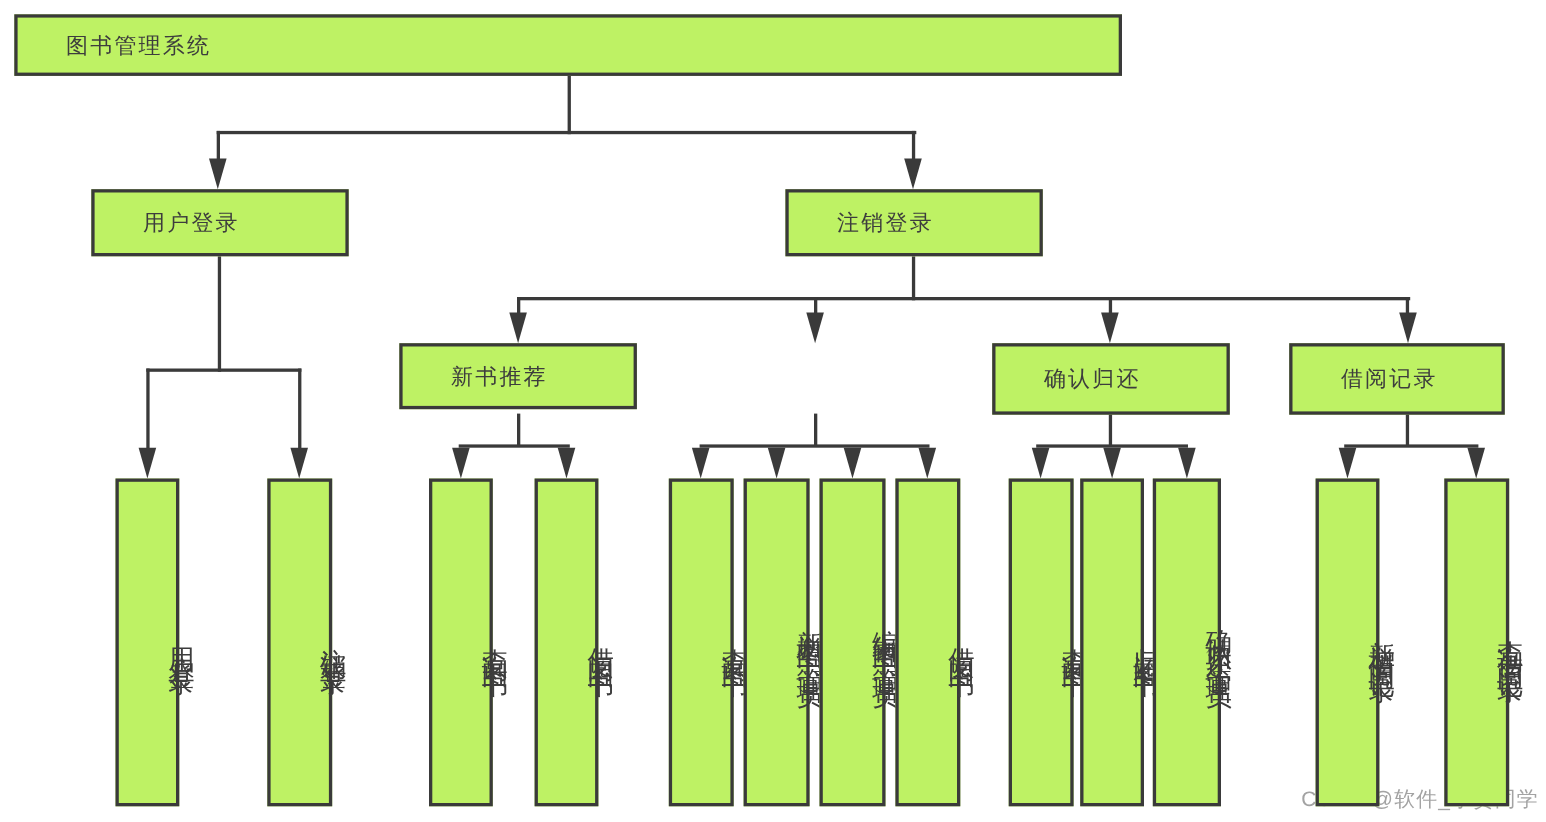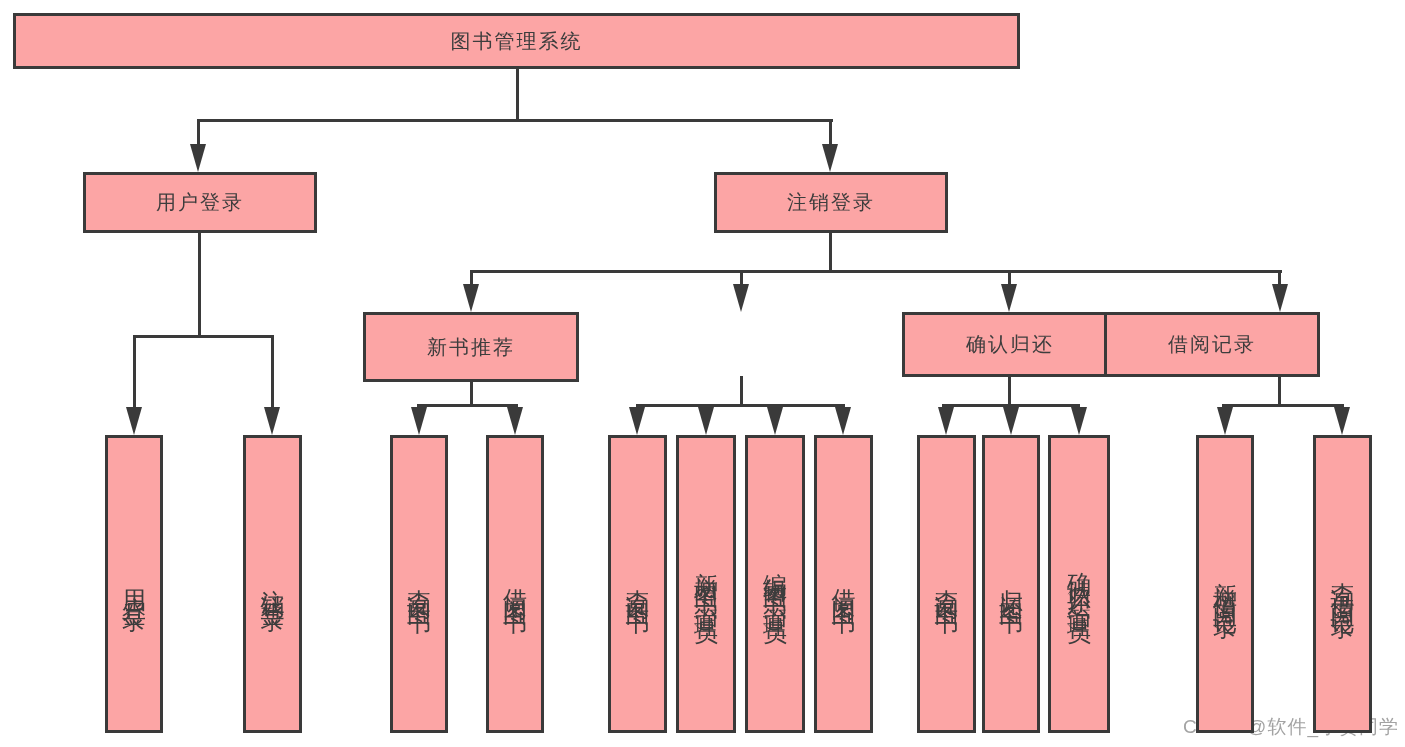--- a/index.html
+++ b/index.html
@@ -7,26 +7,27 @@
     position: relative;
     width: 1405px;
     height: 747px;
     background: var(--bg, #ffffff);
     overflow: hidden;
     font-family: "Liberation Sans", sans-serif;
   }
   .node {
     position: absolute;
     box-sizing: border-box;
-    background: #fca5a5;
+    background: #bef264;
     border: 3px solid var(--line, #3a3a3a);
     display: flex;
     align-items: center;
-    justify-content: center;
+    justify-content: flex-start;
     color: var(--text, #3d3d3d);
+    padding-left: 44px;
   }
   .node.h { font-size: 20px; letter-spacing: 2px; }
   .node.h span { white-space: nowrap; }
   .node.v { border-width: 3px; }
   .node.v span {
     writing-mode: vertical-rl;
     text-orientation: mixed;
     font-size: 24px;
     line-height: 1;
     letter-spacing: 7px;
@@ -103,27 +104,27 @@
     <div class="arrow" style="left: 1334px; top: 407px;"></div>
     <div class="node h" style="left: 13px; top: 13px; width: 1007px; height: 56px;">
       <span>图书管理系统</span>
     </div>
     <div class="node h" style="left: 83px; top: 172px; width: 234px; height: 61px;">
       <span>用户登录</span>
     </div>
     <div class="node h" style="left: 714px; top: 172px; width: 234px; height: 61px;">
       <span>注销登录</span>
     </div>
-    <div class="node h" style="left: 363px; top: 312px; width: 216px; height: 70px;">
+    <div class="node h" style="left: 363px; top: 312px; width: 216px; height: 60px;">
       <span>新书推荐</span>
     </div>
     <div class="node h" style="left: 902px; top: 312px; width: 216px; height: 65px;">
       <span>确认归还</span>
     </div>
-    <div class="node h" style="left: 1104px; top: 312px; width: 216px; height: 65px;">
+    <div class="node h" style="left: 1172px; top: 312px; width: 196px; height: 65px;">
       <span>借阅记录</span>
     </div>
     <div class="node v" style="left: 105px; top: 435px; width: 58px; height: 298px;">
       <span>用户登录</span>
     </div>
     <div class="node v" style="left: 243px; top: 435px; width: 59px; height: 298px;">
       <span>注销登录</span>
     </div>
     <div class="node v" style="left: 390px; top: 435px; width: 58px; height: 298px;">
       <span>查询图书</span>

